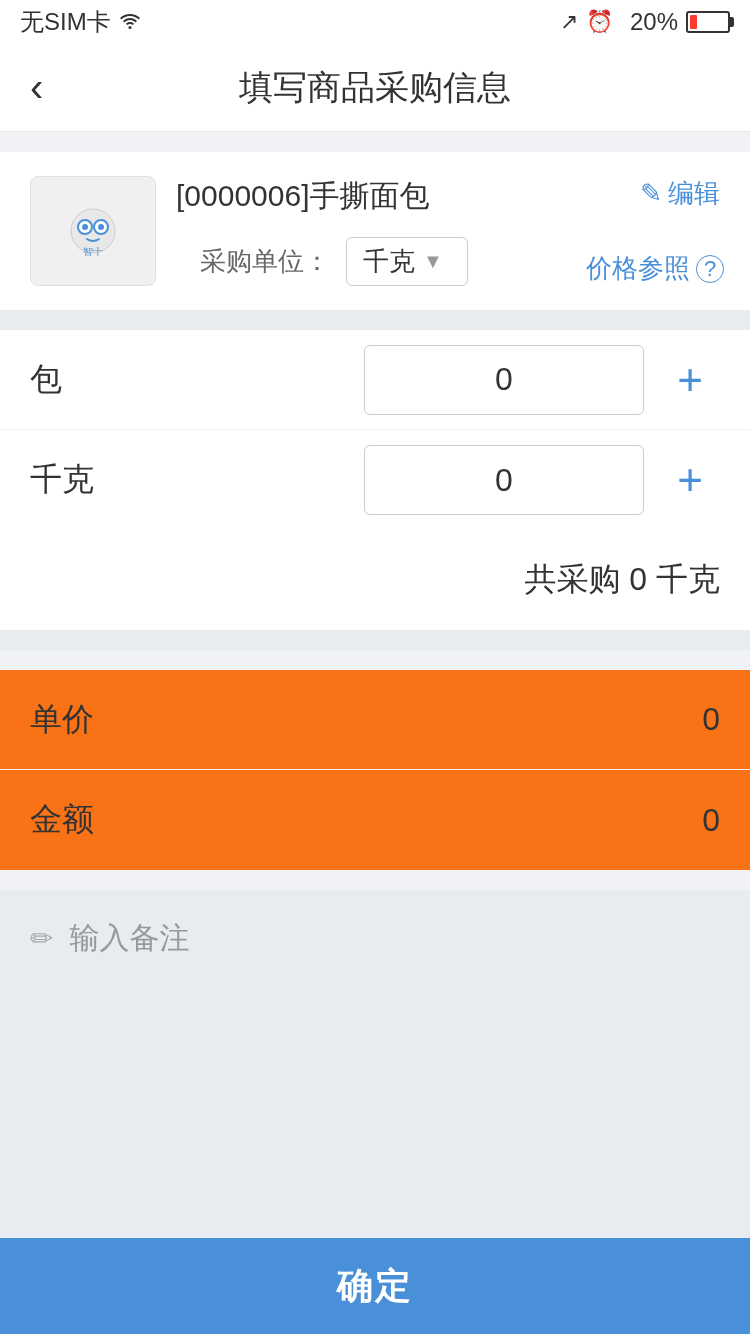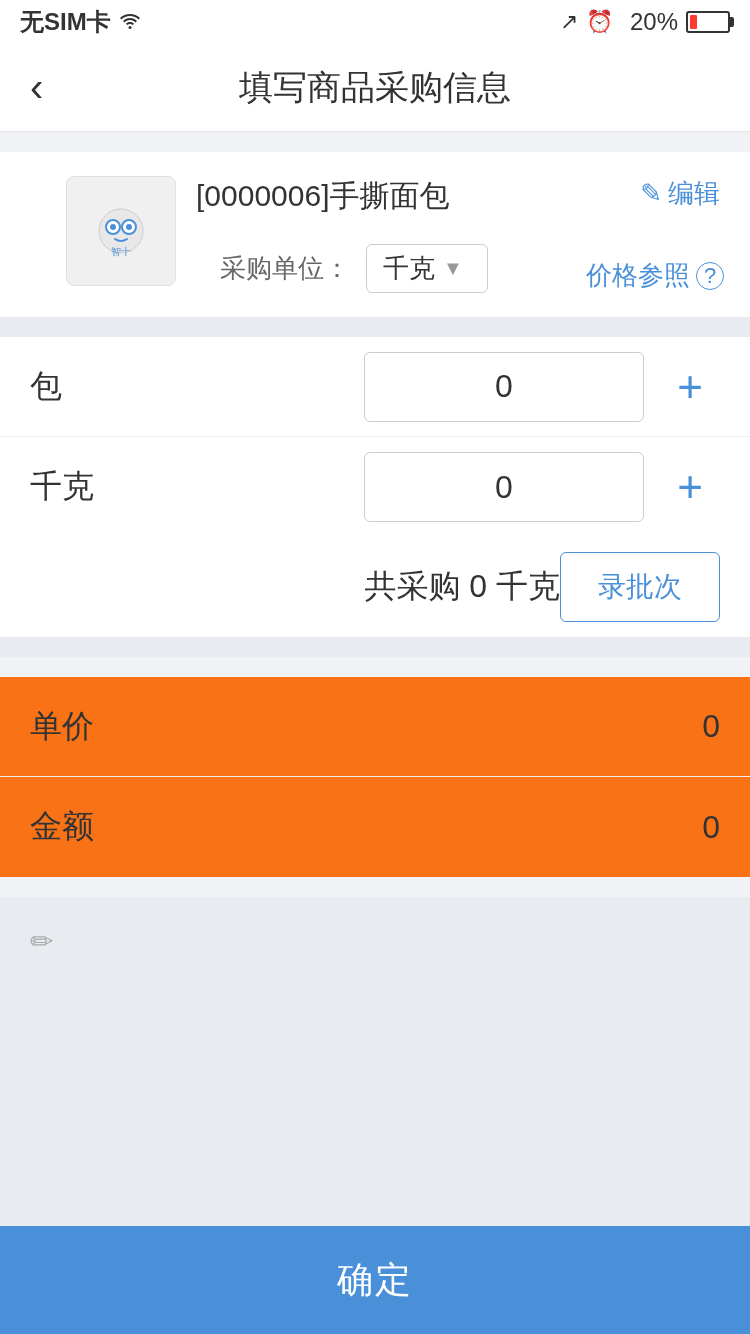--- a/index.html
+++ b/index.html
@@ -23,21 +23,20 @@
       justify-content: space-between;
       padding: 0 20px;
       font-size: 24px;
       font-weight: 500;
     }
     .status-left {
       display: flex;
       align-items: center;
       gap: 8px;
       font-size: 24px;
-      font-weight: bold;
     }
     .status-center {
       font-size: 30px;
       font-weight: 600;
     }
     .status-right {
       display: flex;
       align-items: center;
       gap: 8px;
       font-size: 24px;
@@ -98,44 +97,43 @@
     .product-card {
       background: #fff;
       margin-top: 20px;
       padding: 24px 30px;
       display: flex;
       align-items: flex-start;
       gap: 20px;
       position: relative;
     }
     .product-image {
-      width: 110px;
+      width: 126px;
       height: 110px;
       background: #f0f0f0;
       border-radius: 8px;
       display: flex;
       align-items: center;
       justify-content: center;
       flex-shrink: 0;
       border: 1px solid #e0e0e0;
-      margin-left: 36px;
     }
     .product-image-logo {
       font-size: 32px;
       color: #4a90d9;
       text-align: center;
       line-height: 1;
     }
     .product-info {
       flex: 1;
     }
     .product-name {
       font-size: 30px;
       color: #333;
-      margin-bottom: 27px;
+      margin-bottom: 20px;
       font-weight: 500;
     }
     .product-unit-row {
       display: flex;
       align-items: center;
       gap: 16px;
     }
     .unit-label {
       font-size: 26px;
       color: #666;
@@ -324,25 +322,25 @@
       min-height: 600px;
       background: #e8ecf0;
     }
 
     
     .confirm-btn {
       position: fixed;
       bottom: 0;
       left: 0;
       width: 750px;
-      height: 108px;
+      height: 96px;
       background: #4a90d9;
       color: #fff;
       font-size: 36px;
-      font-weight: 400;
+      font-weight: 700;
       border: none;
       display: flex;
       align-items: center;
       justify-content: center;
       cursor: pointer;
       letter-spacing: 2px;
     }
 
     
     .wifi-icon {
@@ -434,38 +432,38 @@
     <div class="input-field-wrapper">
       <div class="number-input">0</div>
       <button class="plus-btn">+</button>
     </div>
   </div>
 </div>
 
 <div class="summary-section">
   <div class="summary-row">
     <span class="summary-text">共采购 0 千克</span>
-    <button class="batch-btn">录批次</button>
   </div>
 </div>
 
 <div class="section-divider"></div>
 
 <div class="price-section">
   <div class="price-row">
     <span class="price-label">单价</span>
     <span class="price-value">0</span>
   </div>
   <div class="price-row">
     <span class="price-label">金额</span>
     <span class="price-value">0</span>
   </div>
 </div>
 
 <div class="remark-section">
   <div class="remark-input">
     <span class="pencil-icon">✏</span>
+    <span>输入备注</span>
   </div>
 </div>
 
 <div class="content-body" style="height:400px;background:#e8ecf0;"></div>
 
 <button class="confirm-btn">确定</button>
 
 </body></html>

